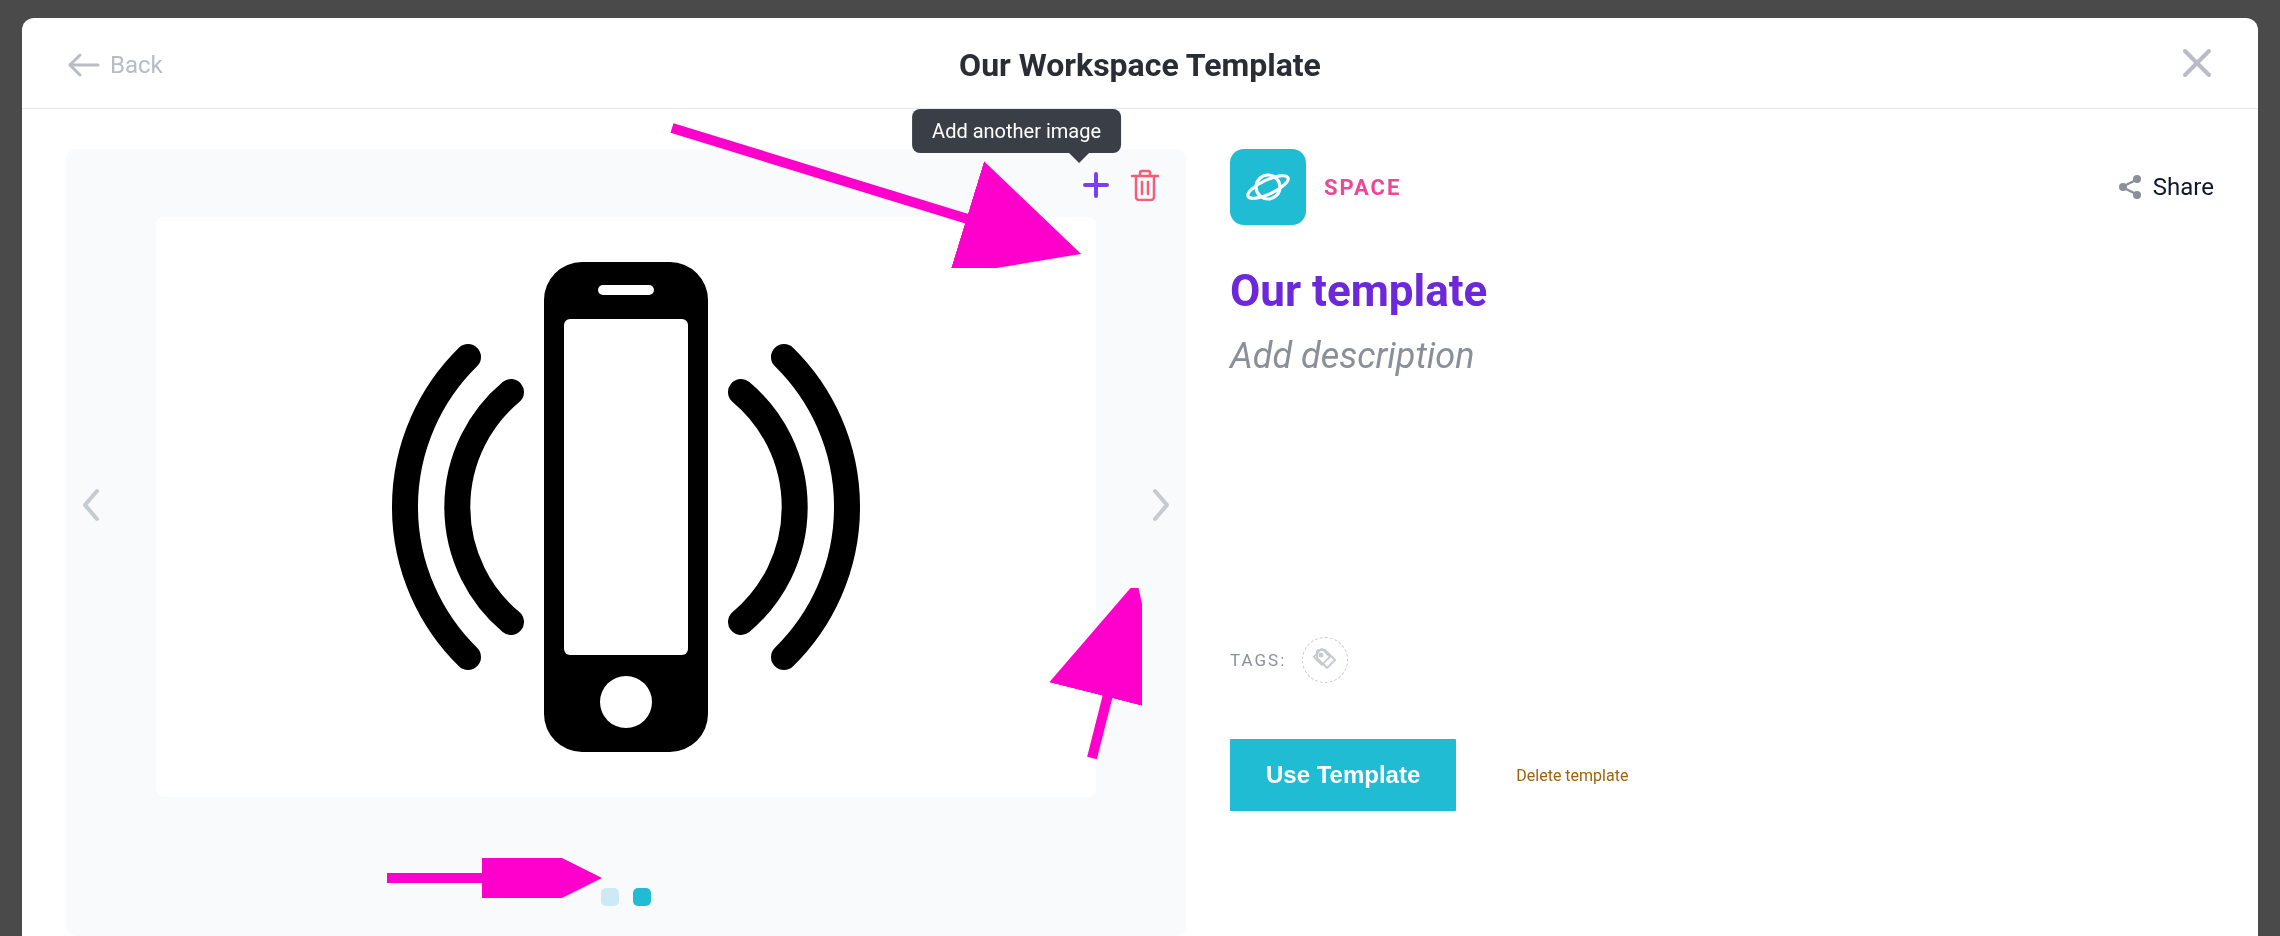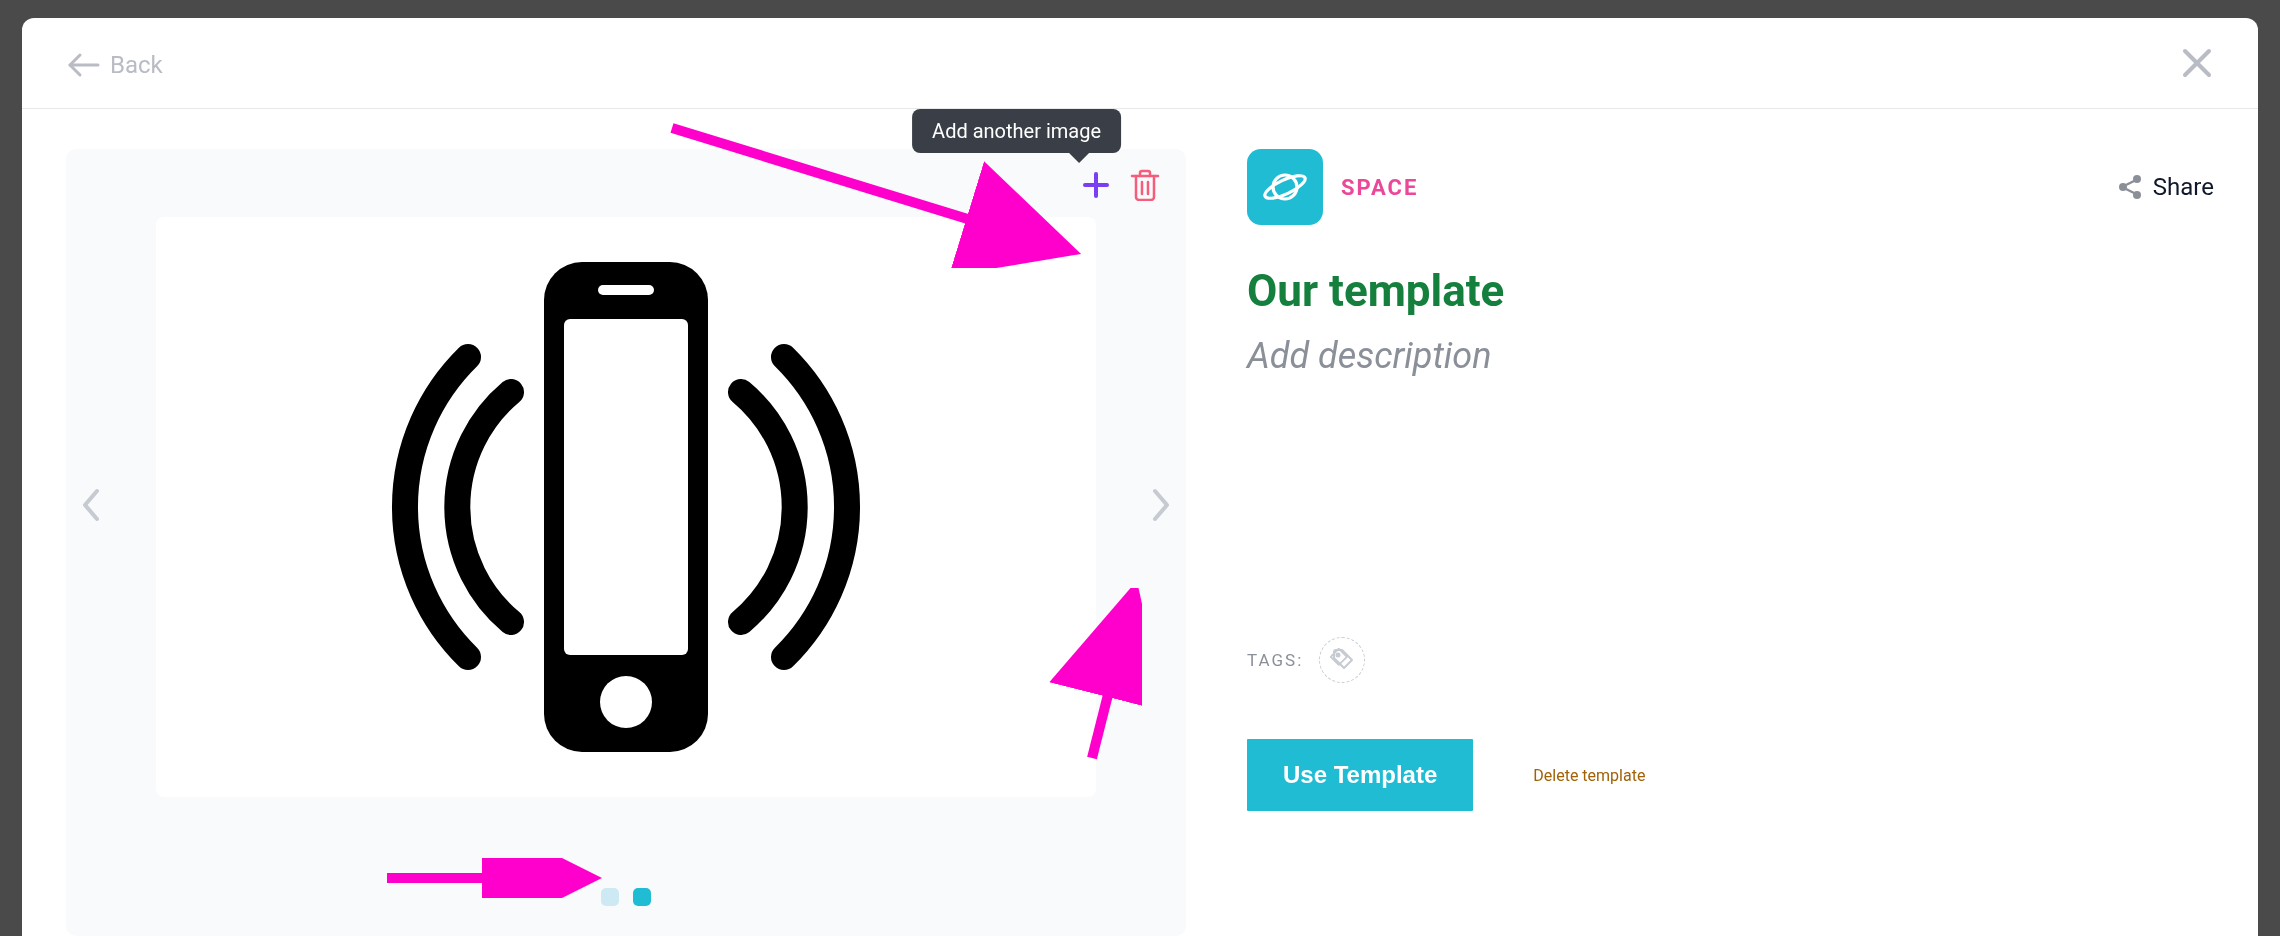--- a/index.html
+++ b/index.html
@@ -46,21 +46,21 @@
     color: #2a2e34;
   }
   .close-btn {
     color: #b9bcc4;
     cursor: pointer;
   }
   .modal-body {
     flex: 1;
     display: flex;
     padding: 40px 44px 0 44px;
-    gap: 61px;
+    gap: 44px;
   }
   .gallery-panel {
     width: 1120px;
     background: #f8fafc;
     border-radius: 10px;
     position: relative;
     display: flex;
     flex-direction: column;
     align-items: center;
     padding-bottom: 30px;
@@ -170,21 +170,21 @@
     display: flex;
     align-items: center;
     gap: 10px;
     color: #0f172a;
     font-size: 24px;
     cursor: pointer;
   }
   .template-title {
     font-size: 44px;
     font-weight: 700;
-    color: #15803d;
+    color: #6d28d9;
     margin-top: 40px;
   }
   .template-desc {
     font-size: 36px;
     font-style: italic;
     color: #8a8f98;
     margin-top: 18px;
   }
   .tags-row {
     display: flex;
@@ -238,20 +238,21 @@
 <div class="modal">
 
   <div class="modal-header">
     <div class="back-btn">
       <svg width="34" height="26" viewBox="0 0 34 26" fill="none" stroke="#b9bcc4" stroke-width="3" stroke-linecap="round" stroke-linejoin="round">
         <line x1="32" y1="13" x2="4" y2="13"></line>
         <polyline points="14,3 4,13 14,23"></polyline>
       </svg>
       <span>Back</span>
     </div>
+    <div class="modal-title">Our Workspace Template</div>
     <div class="close-btn">
       <svg width="34" height="34" viewBox="0 0 34 34" fill="none" stroke="#b9bcc4" stroke-width="4" stroke-linecap="round">
         <line x1="5" y1="5" x2="29" y2="29"></line>
         <line x1="29" y1="5" x2="5" y2="29"></line>
       </svg>
     </div>
   </div>
 
   <div class="modal-body">
 

